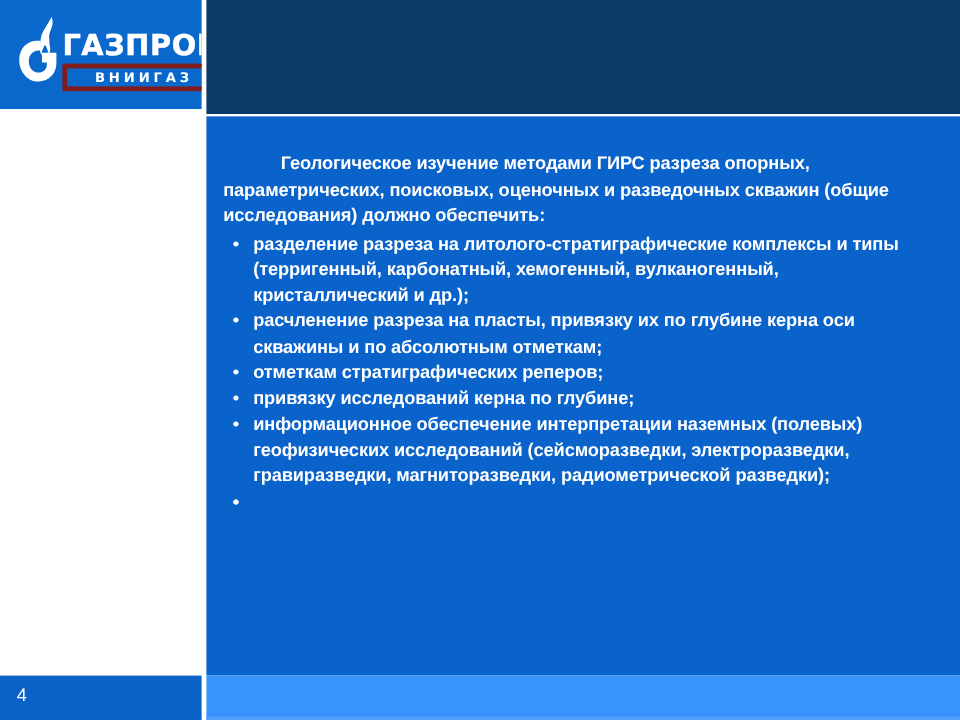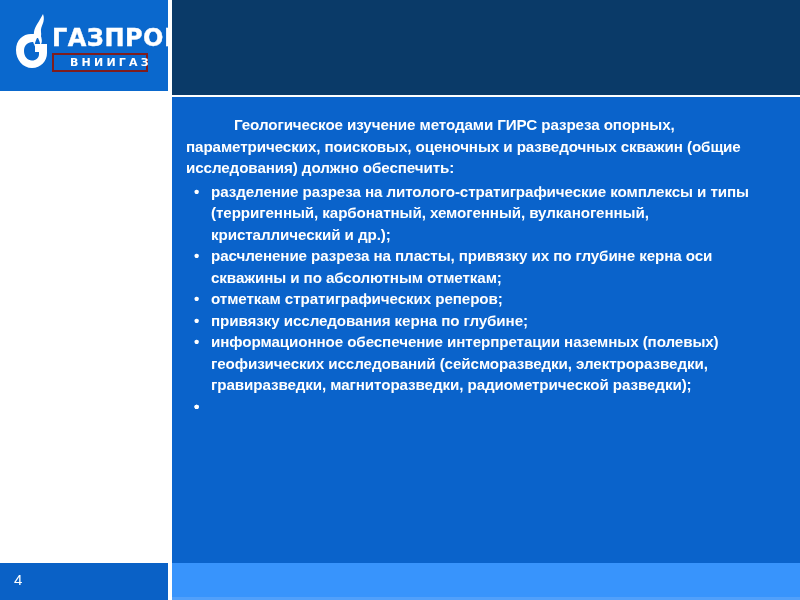--- a/index.html
+++ b/index.html
@@ -48,32 +48,32 @@
     font-weight: 700;
     font-size: 24px;
     letter-spacing: 0.5px;
     color: #ffffff;
     line-height: 26px;
     white-space: nowrap;
     -webkit-text-stroke: 0.4px #ffffff;
   }
   .logo-word-sub {
     margin-top: 2px;
-    border: 2px solid #7f1d1d;
+    border: 4px solid #7f1d1d;
     color: #ffffff;
     font-family: "DejaVu Sans", sans-serif;
     font-weight: 700;
     font-size: 11px;
     letter-spacing: 3.2px;
     line-height: 13px;
     text-align: center;
     padding: 1px 0 1px 16px;
     white-space: nowrap;
     box-sizing: border-box;
-    width: 96px;
+    width: 120px;
   }
 
   
   .header-band {
     position: absolute;
     left: 172px;
     top: 0;
     width: 628px;
     height: 95px;
     background: #0a3a68;
@@ -93,21 +93,21 @@
   .content-panel {
     position: absolute;
     left: 172px;
     top: 97px;
     width: 628px;
     height: 466px;
     background: #0a63cb;
     overflow: hidden;
   }
   .content-inner {
-    padding: 17px 18px 0 14px;
+    padding: 29px 18px 0 14px;
   }
 
   .intro-para {
     color: #ffffff;
     font-size: 15.2px;
     font-weight: 700;
     line-height: 21.5px;
     text-indent: 48px;
     margin: 0 0 2px 0;
     letter-spacing: -0.1px;
@@ -198,21 +198,21 @@
 
   <div class="left-column"></div>
 
   <div class="content-panel">
     <div class="content-inner">
       <p class="intro-para">Геологическое изучение методами ГИРС разреза опорных, параметрических, поисковых, оценочных и разведочных скважин (общие исследования) должно обеспечить:</p>
       <ul class="bullets">
         <li><span class="bullet-dot">•</span><span>разделение разреза на литолого-стратиграфические комплексы и типы (терригенный, карбонатный, хемогенный, вулканогенный, кристаллический и др.);</span></li>
         <li><span class="bullet-dot">•</span><span>расчленение разреза на пласты, привязку их по глубине керна оси скважины и по абсолютным отметкам;</span></li>
         <li><span class="bullet-dot">•</span><span>отметкам стратиграфических реперов;</span></li>
-        <li><span class="bullet-dot">•</span><span>привязку исследования керна по глубине;</span></li>
+        <li><span class="bullet-dot">•</span><span>привязку исследований керна по глубине;</span></li>
         <li><span class="bullet-dot">•</span><span>информационное обеспечение интерпретации наземных (полевых) геофизических исследований (сейсморазведки, электроразведки, гравиразведки, магниторазведки, радиометрической разведки);</span></li>
         <li><span class="bullet-dot">•</span></li>
         <li><span class="bullet-dot">•</span></li>
       </ul>
     </div>
   </div>
 
   <div class="footer-left">
     <div class="slide-number">4</div>
   </div>

